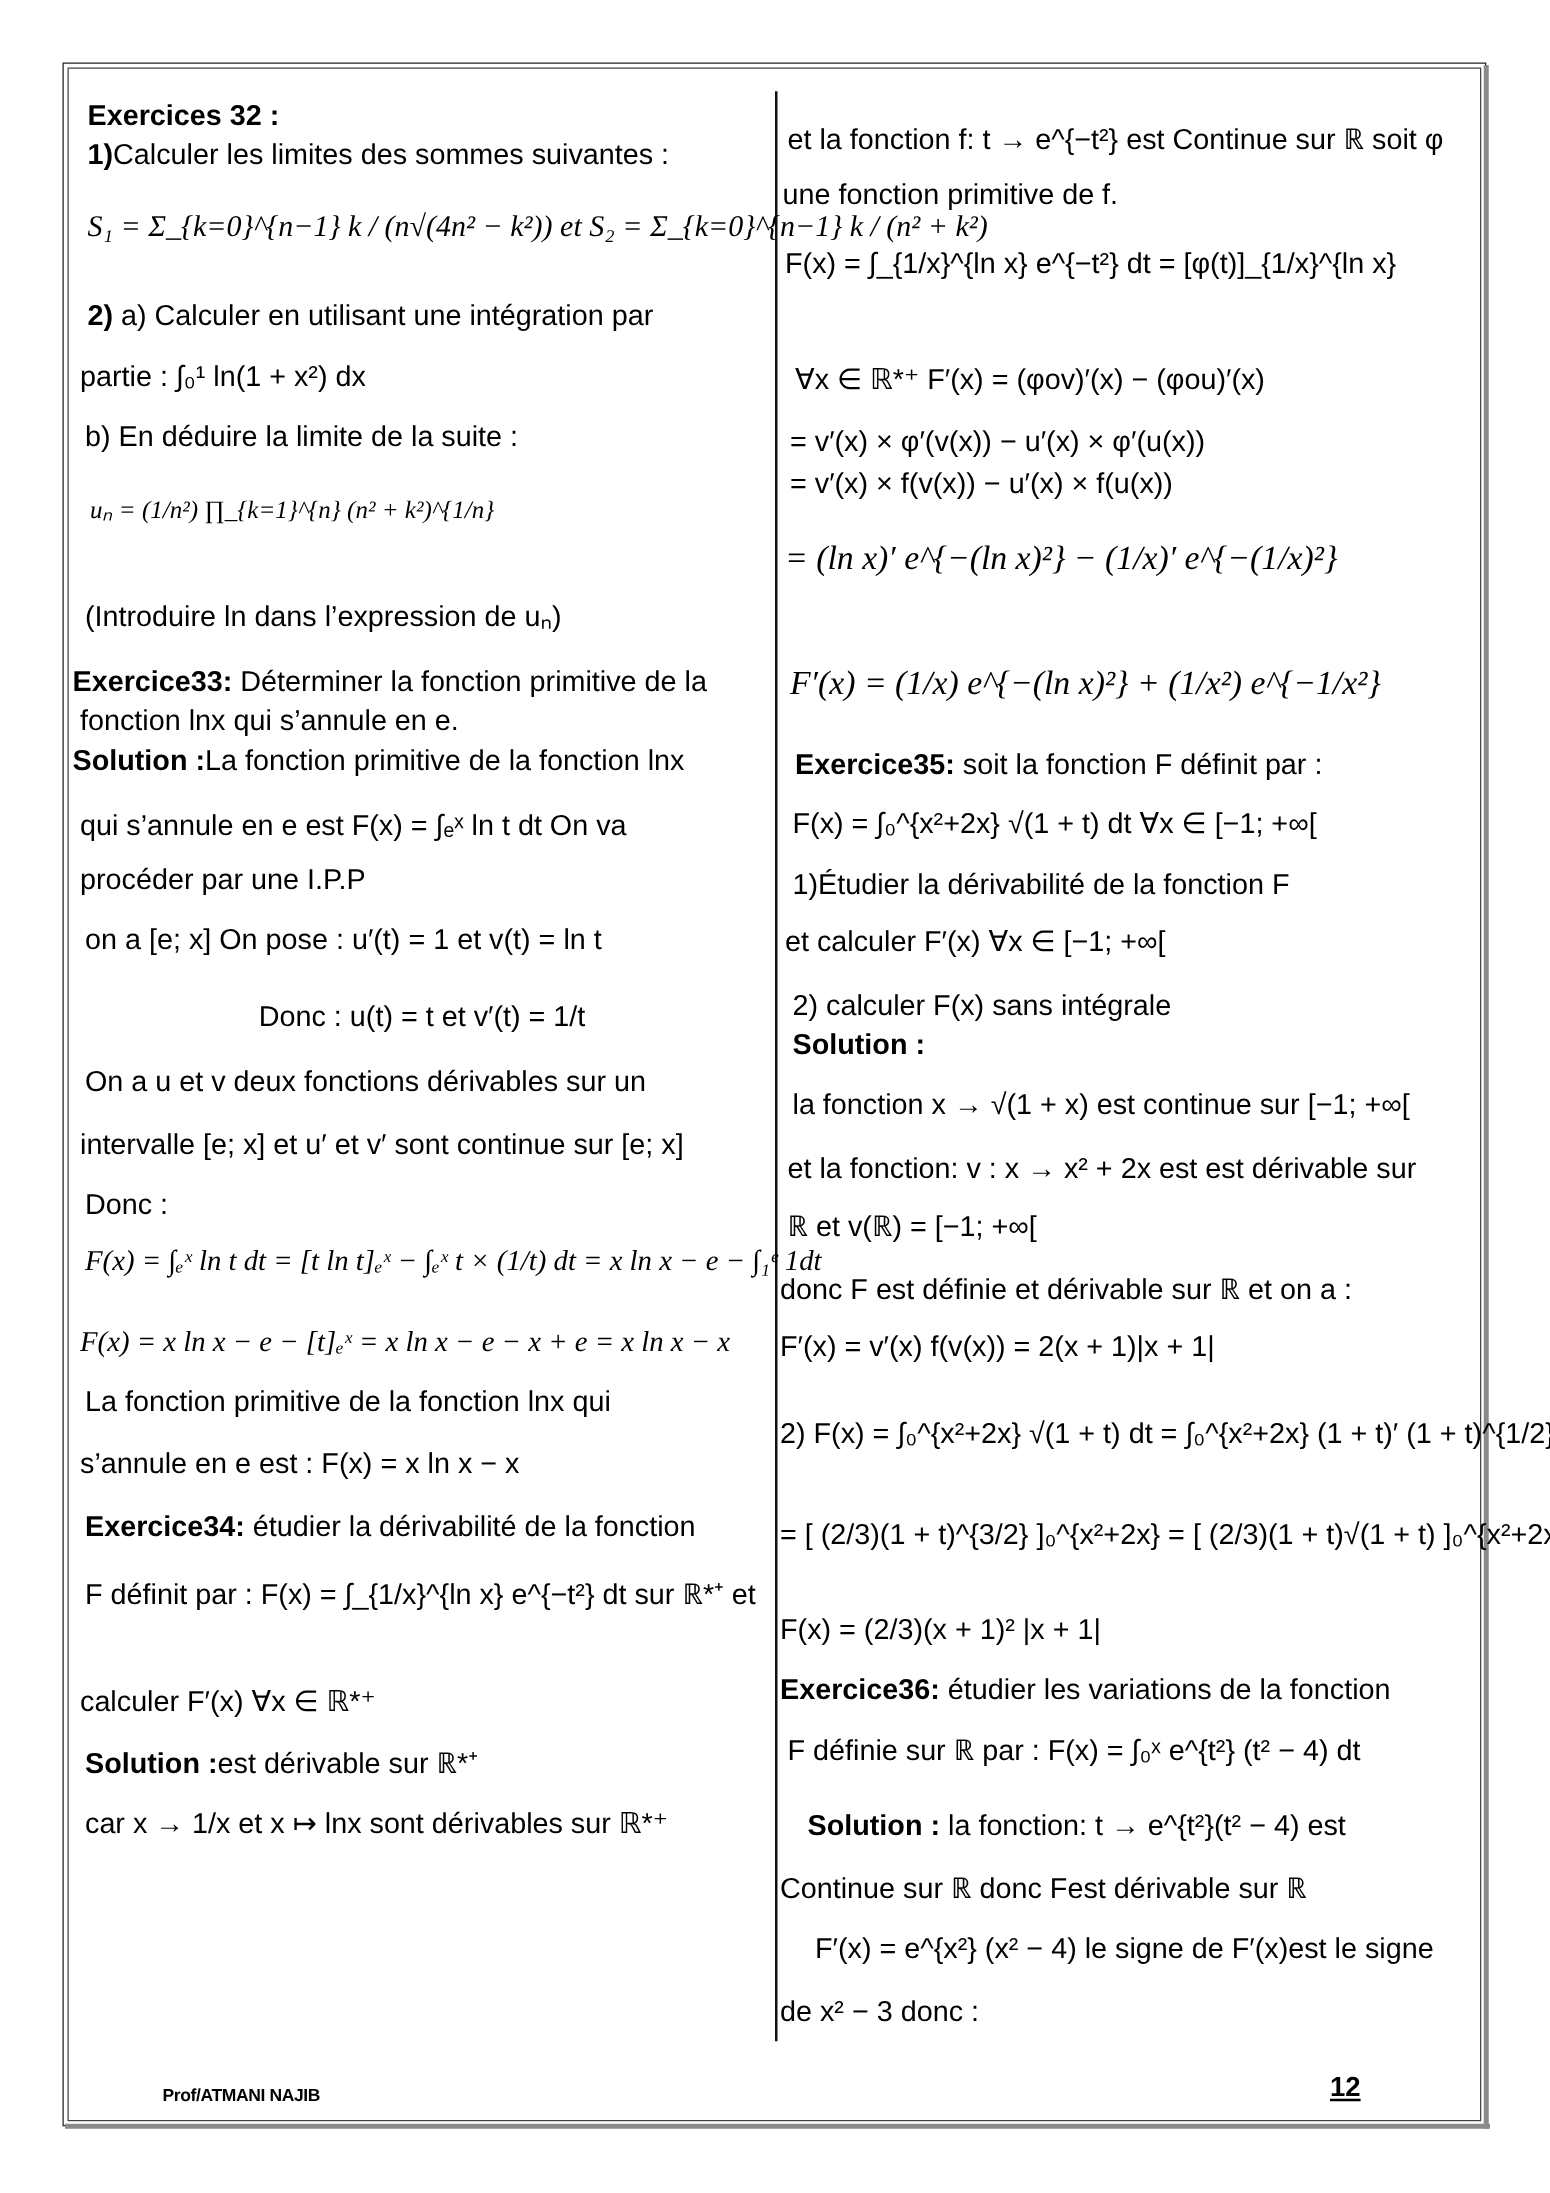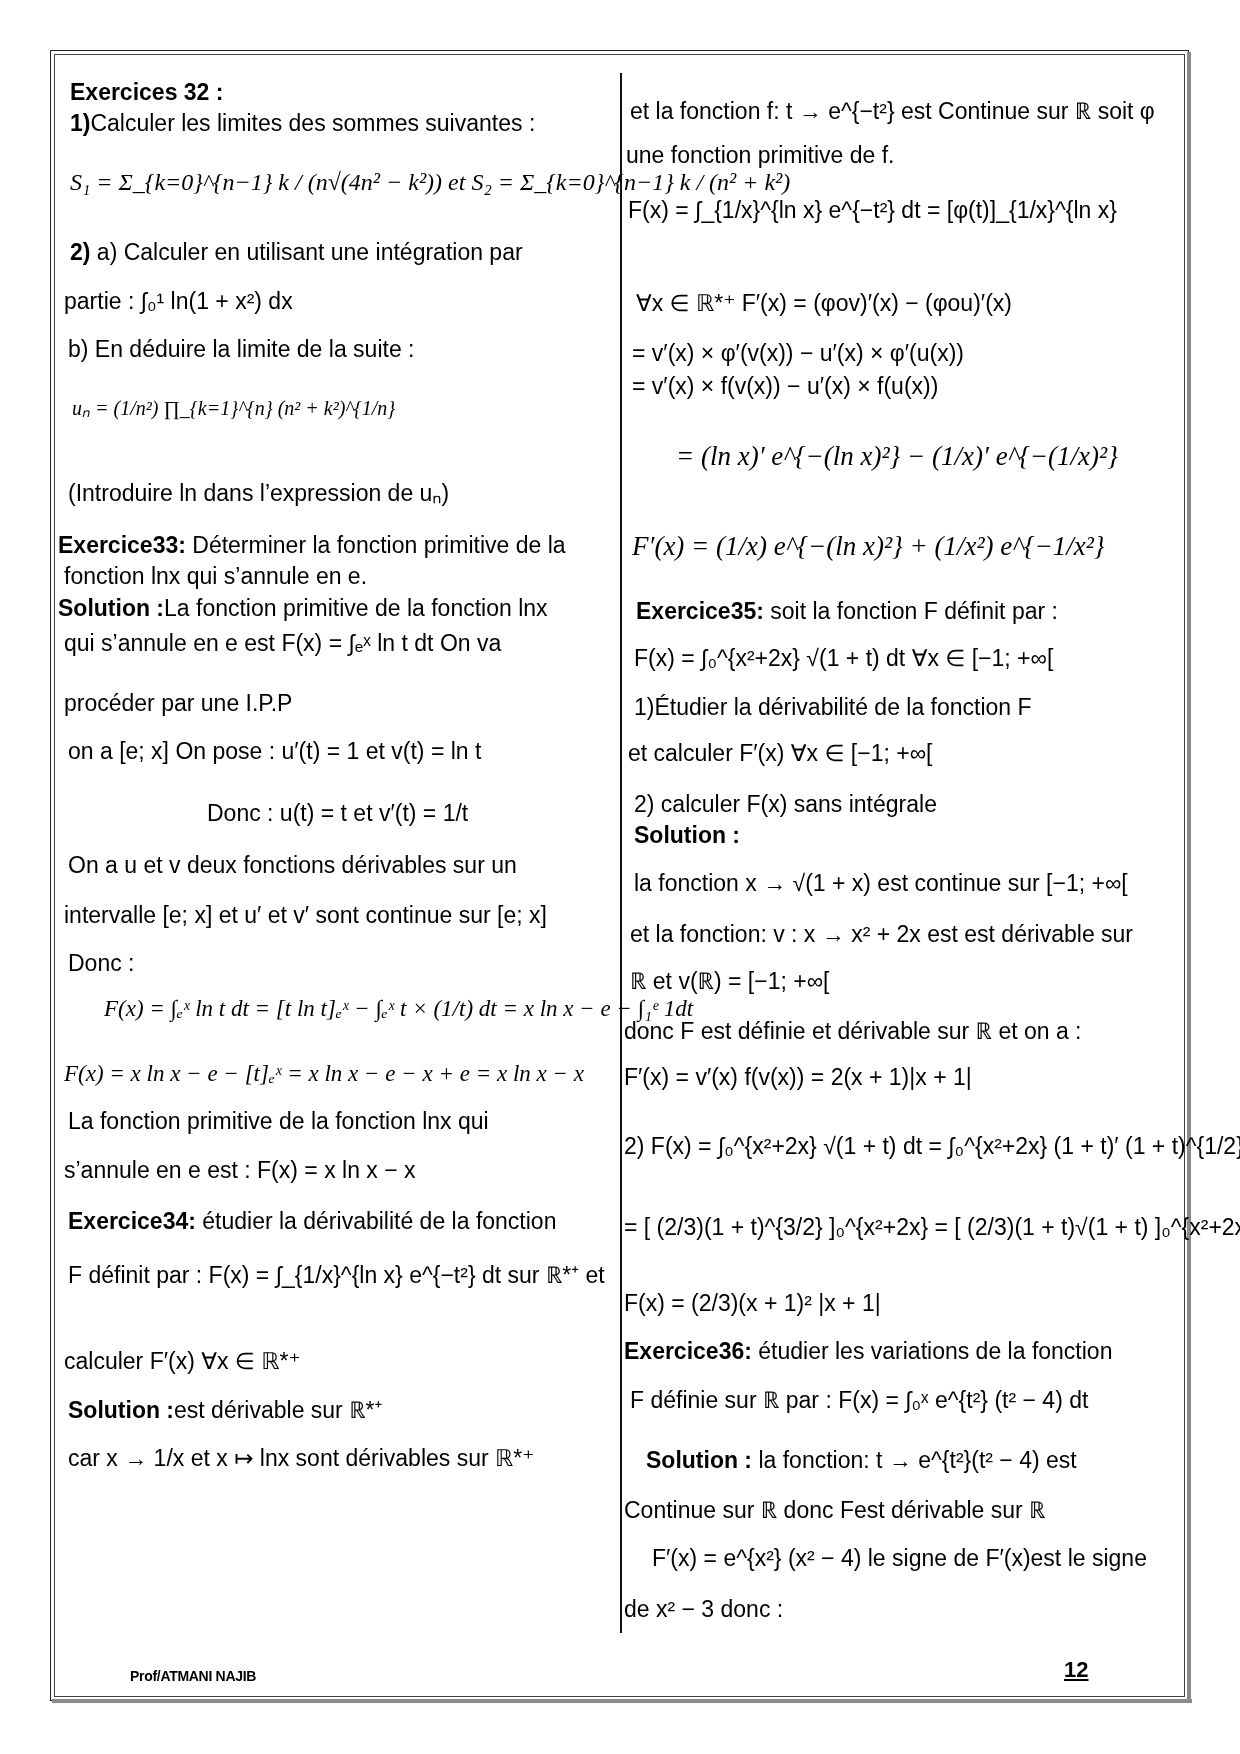--- a/index.html
+++ b/index.html
@@ -32,47 +32,47 @@
   <div class="line m" style="left:70px; top:168px; font-size:24px;">S₁ = Σ_{k=0}^{n−1} k / (n√(4n² − k²))   et   S₂ = Σ_{k=0}^{n−1} k / (n² + k²)</div>
   <div class="line" style="left:70px; top:239px;"><span class="b">2)</span><span> a) Calculer en utilisant une intégration par</span></div>
   <div class="line" style="left:64px; top:288px;">partie : ∫₀¹ ln(1 + x²) dx</div>
   <div class="line" style="left:68px; top:336px;">b) En déduire la limite de la suite :</div>
   <div class="line m" style="left:72px; top:396px; font-size:20px;">uₙ = (1/n²) ∏_{k=1}^{n} (n² + k²)^{1/n}</div>
   <div class="line" style="left:68px; top:480px;">(Introduire ln dans l’expression de uₙ)</div>
 
   <div class="line" style="left:58px; top:532px;"><span class="b">Exercice33:</span><span> Déterminer la fonction primitive de la</span></div>
   <div class="line" style="left:64px; top:563px;">fonction lnx qui s’annule en e.</div>
   <div class="line" style="left:58px; top:595px;"><span class="b">Solution :</span><span>La fonction primitive de la fonction lnx</span></div>
-  <div class="line" style="left:64px; top:630px;text-align:right;">qui s’annule en e est F(x) = ∫ₑˣ ln t dt On va</div>
+  <div class="line" style="left:64px; top:647px;text-align:right;">qui s’annule en e est F(x) = ∫ₑˣ ln t dt On va</div>
   <div class="line" style="left:64px; top:690px;">procéder par une I.P.P</div>
   <div class="line" style="left:68px; top:738px;">on a [e; x]   On pose : u′(t) = 1  et  v(t) = ln t</div>
   <div class="line" style="left:207px; top:800px;">Donc :    u(t) = t  et  v′(t) = 1/t</div>
   <div class="line" style="left:68px; top:852px;">On a u et v deux fonctions dérivables sur un</div>
   <div class="line" style="left:64px; top:902px;">intervalle [e; x]  et u′ et v′ sont continue sur [e; x]</div>
   <div class="line" style="left:68px; top:950px;">Donc :</div>
-  <div class="line m" style="left:68px; top:995px; font-size:23px;margin-left:36px;">F(x) = ∫ₑˣ ln t dt = [t ln t]ₑˣ − ∫ₑˣ t × (1/t) dt = x ln x − e − ∫₁ᵉ 1dt</div>
+  <div class="line m" style="left:68px; top:995px; font-size:23px;">F(x) = ∫ₑˣ ln t dt = [t ln t]ₑˣ − ∫ₑˣ t × (1/t) dt = x ln x − e − ∫₁ᵉ 1dt</div>
   <div class="line m" style="left:64px; top:1060px; font-size:23px;">F(x) = x ln x − e − [t]ₑˣ = x ln x − e − x + e = x ln x − x</div>
   <div class="line" style="left:68px; top:1108px;">La fonction primitive de la fonction lnx qui</div>
   <div class="line" style="left:64px; top:1157px;">s’annule en e est :  F(x) = x ln x − x</div>
 
   <div class="line" style="left:68px; top:1208px;"><span class="b">Exercice34:</span><span> étudier la dérivabilité de la fonction</span></div>
   <div class="line" style="left:68px; top:1262px;">F définit par : F(x) =  ∫_{1/x}^{ln x} e^{−t²} dt  sur ℝ*⁺  et</div>
   <div class="line" style="left:64px; top:1348px;">calculer    F′(x)   ∀x ∈ ℝ*⁺</div>
   <div class="line" style="left:68px; top:1397px;"><span class="b">Solution :</span><span>est dérivable sur ℝ*⁺</span></div>
   <div class="line" style="left:68px; top:1445px;">car x → 1/x et x ↦ lnx sont dérivables sur ℝ*⁺</div>
 </div>
 
 <div>
   <div class="line" style="left:630px; top:98px;">et la fonction f: t → e^{−t²} est Continue sur ℝ soit φ</div>
   <div class="line" style="left:626px; top:142px;">une fonction primitive de f.</div>
   <div class="line" style="left:628px; top:197px;">F(x) =  ∫_{1/x}^{ln x} e^{−t²} dt = [φ(t)]_{1/x}^{ln x}</div>
   <div class="line" style="left:636px; top:290px;">∀x ∈ ℝ*⁺    F′(x) = (φov)′(x) − (φou)′(x)</div>
   <div class="line" style="left:632px; top:340px;">= v′(x) × φ′(v(x)) − u′(x) × φ′(u(x))</div>
   <div class="line" style="left:632px; top:373px;">= v′(x) × f(v(x)) − u′(x) × f(u(x))</div>
-  <div class="line m big" style="left:628px; top:440px;margin-left:48px;">= (ln x)′ e^{−(ln x)²} − (1/x)′ e^{−(1/x)²}</div>
+  <div class="line m big" style="left:628px; top:430px;">= (ln x)′ e^{−(ln x)²} − (1/x)′ e^{−(1/x)²}</div>
   <div class="line m big" style="left:632px; top:530px;">F′(x) = (1/x) e^{−(ln x)²} + (1/x²) e^{−1/x²}</div>
 
   <div class="line" style="left:636px; top:598px;"><span class="b">Exercice35:</span><span> soit la fonction F définit par :</span></div>
   <div class="line" style="left:634px; top:645px;">F(x) =  ∫₀^{x²+2x} √(1 + t) dt   ∀x ∈ [−1; +∞[</div>
   <div class="line" style="left:634px; top:694px;">1)Étudier la dérivabilité de la fonction F</div>
   <div class="line" style="left:628px; top:740px;">et  calculer    F′(x)   ∀x ∈ [−1; +∞[</div>
   <div class="line" style="left:634px; top:791px;">2) calculer F(x) sans intégrale</div>
   <div class="line b" style="left:634px; top:822px;">Solution :</div>
   <div class="line" style="left:634px; top:870px;">la fonction  x → √(1 + x) est continue  sur [−1; +∞[</div>
   <div class="line" style="left:630px; top:921px;">et la fonction:  v : x → x² + 2x est est dérivable sur</div>

